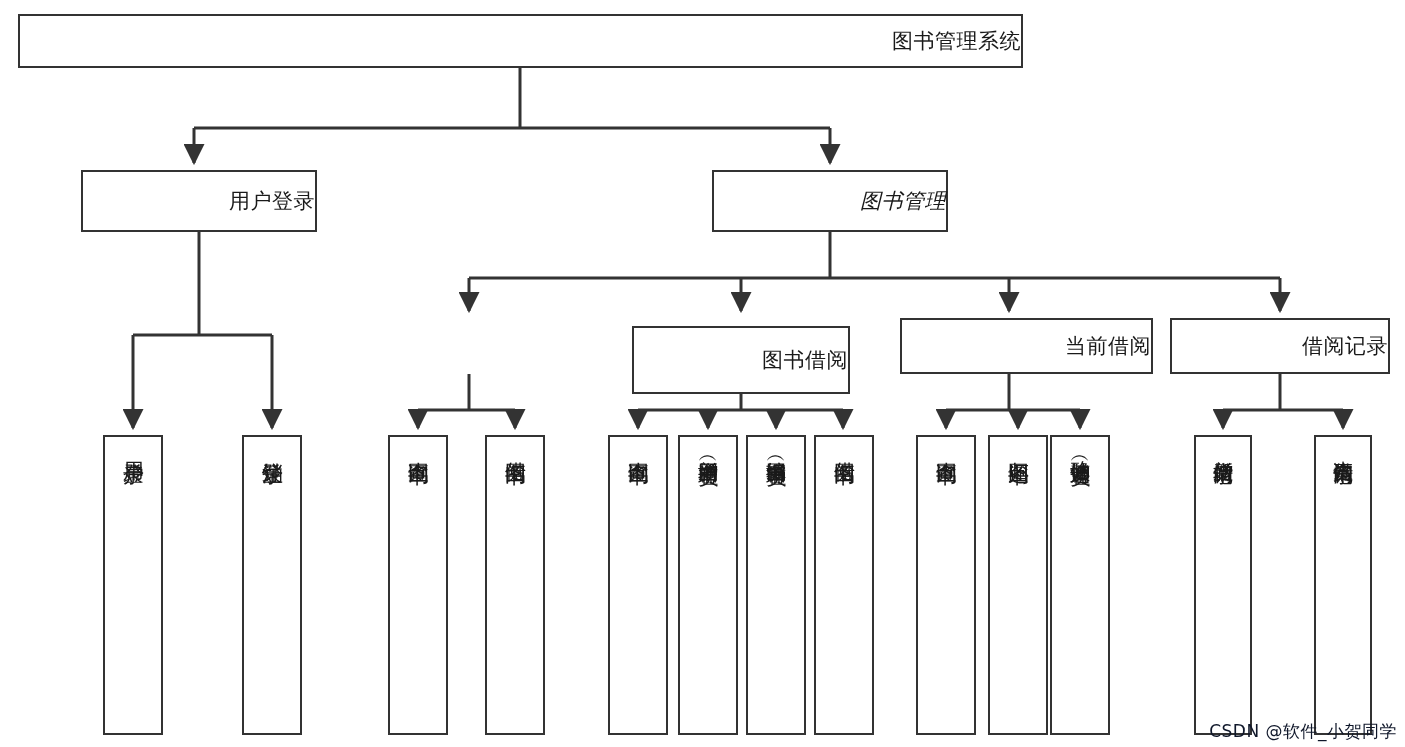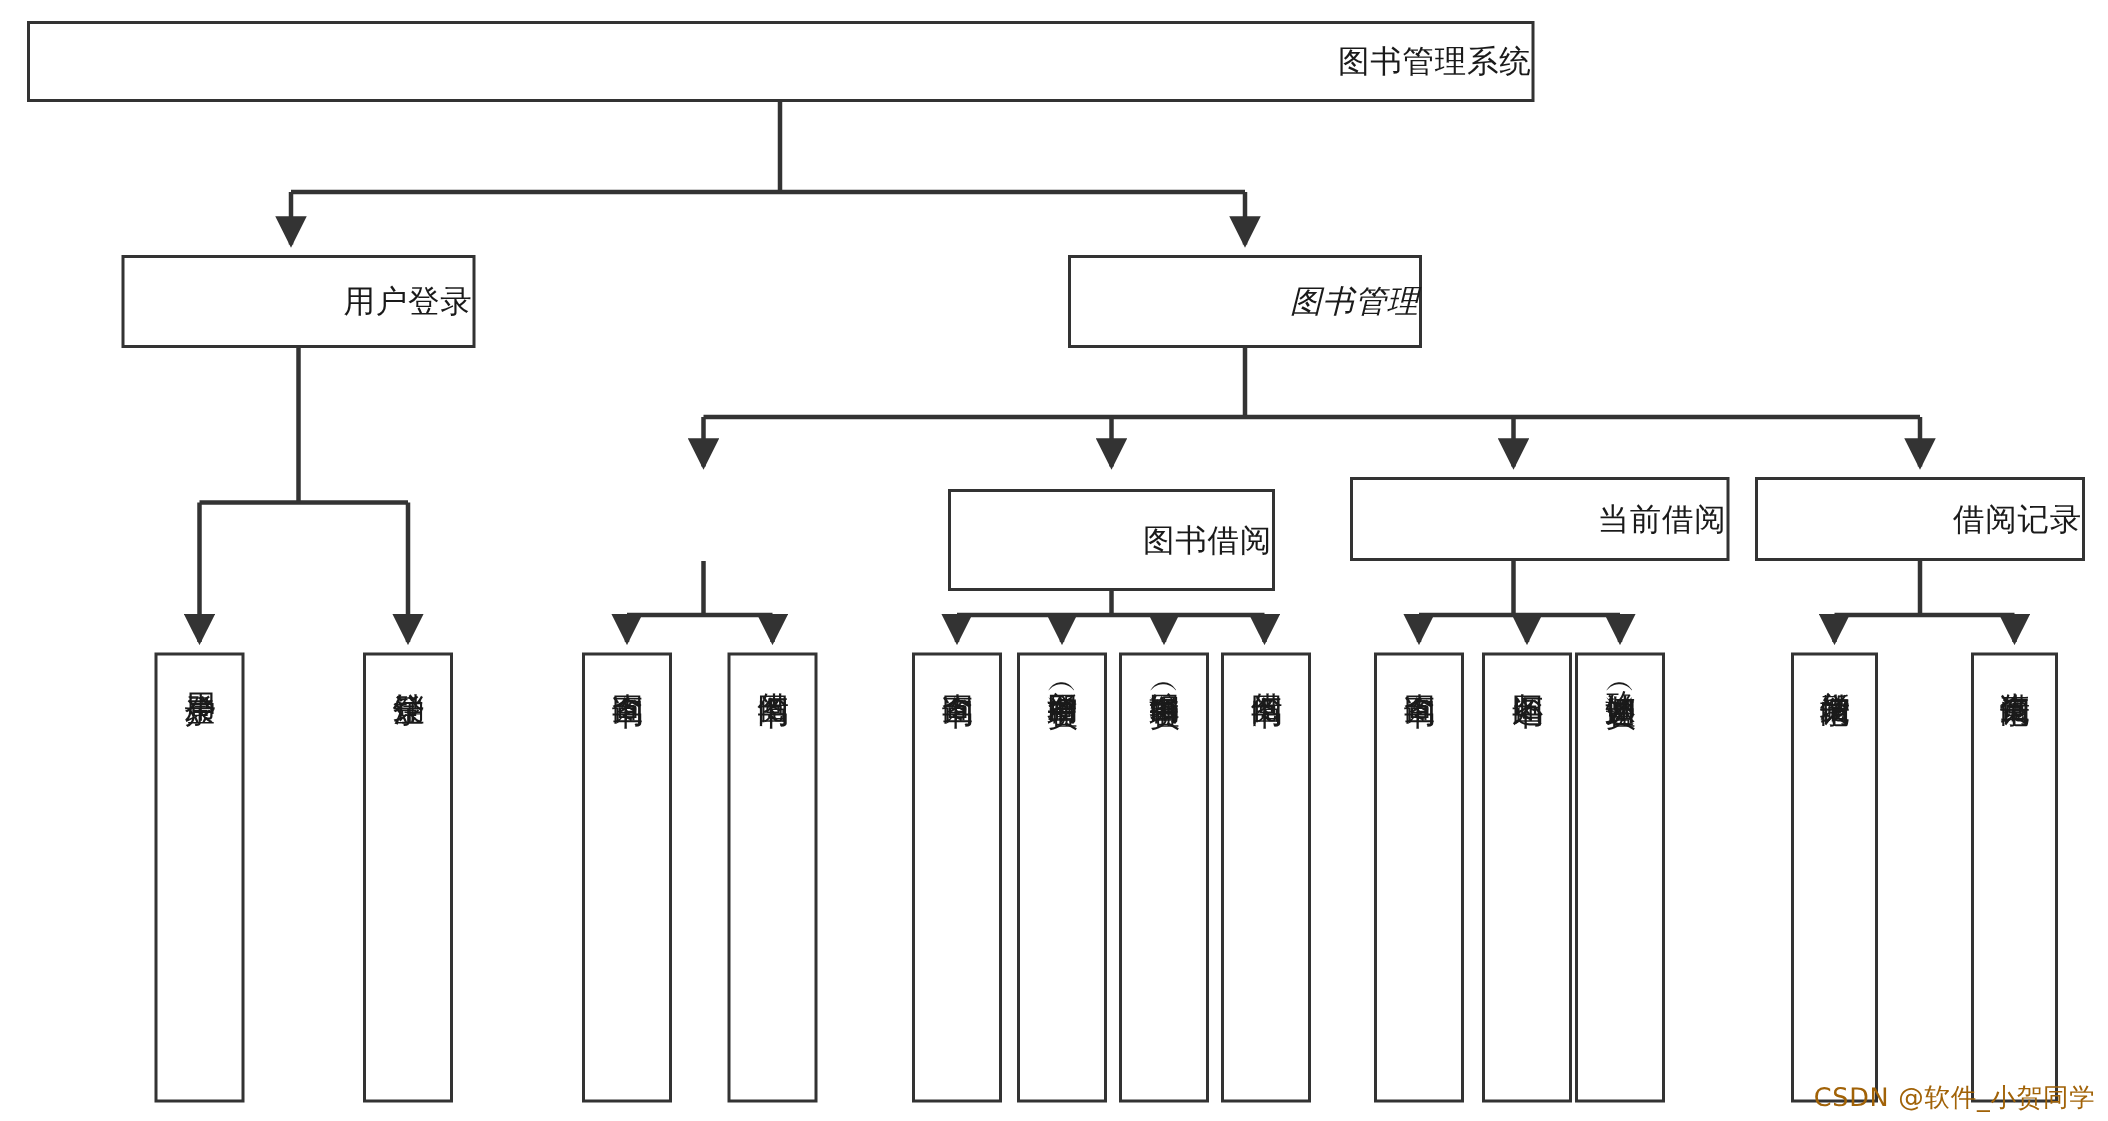--- a/index.html
+++ b/index.html
@@ -55,21 +55,21 @@
     display: block;
   }
   .node.vertical.tall .node-label {
     font-size: 20px;
   }
   #watermark {
     position: absolute;
     right: 8px;
     bottom: 4px;
     font-size: 17px;
-    color: #a16207;
+    color: #0f172a;
     letter-spacing: 0.5px;
     white-space: nowrap;
     pointer-events: none;
   }
 </style>
 </head>
 <body>
 
 <div id="canvas">
 

